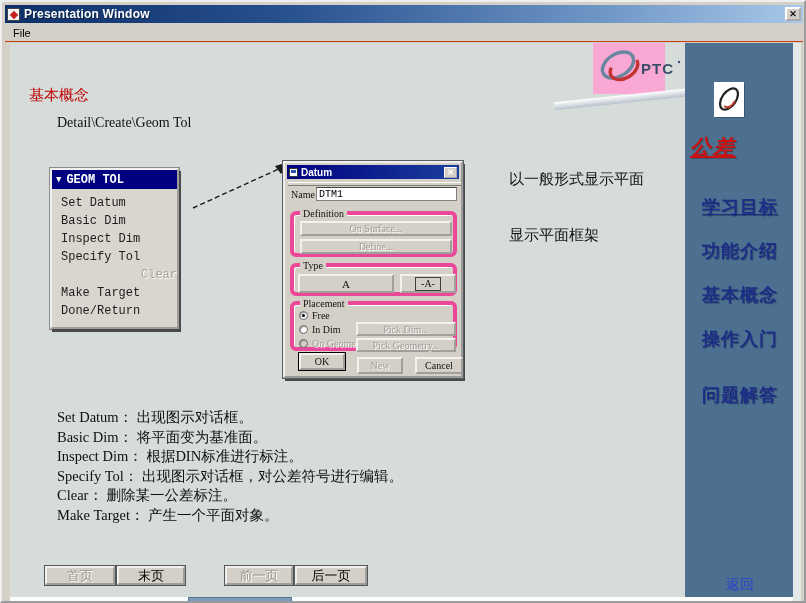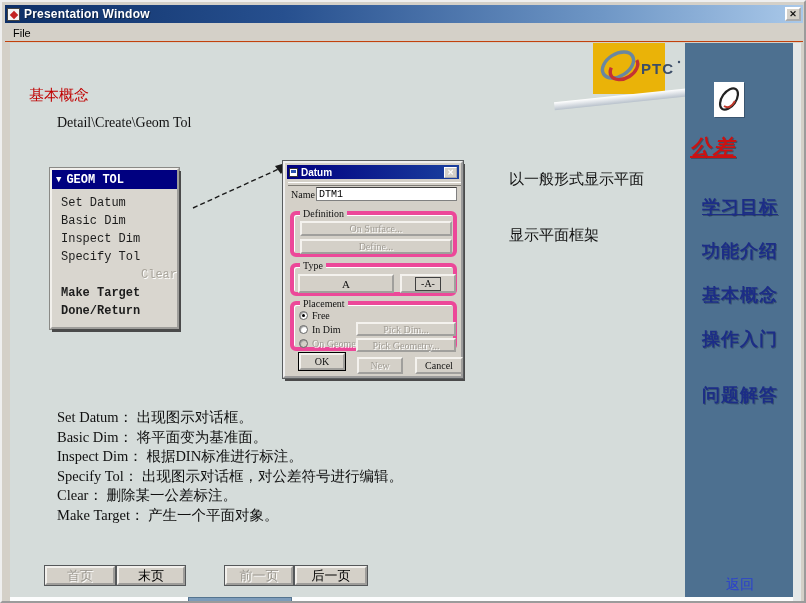--- a/index.html
+++ b/index.html
@@ -39,21 +39,21 @@
     background:#4d7090; }
   .right-strip { position:absolute; left:791px; top:41px; width:8px; height:562px;
     background:#e5e8e8; }
 
   
   .hscroll { position:absolute; left:8px; top:595px; width:783px; height:8px; background:#fcfdfd; }
   .hscroll .thumb { position:absolute; left:178px; top:0; width:104px; height:8px;
     background:#7d9cba; border:1px solid #54748f; }
 
   
-  .logo-area { position:absolute; left:583px; top:0px; width:72px; height:51px; background:#eab308; }
+  .logo-area { position:absolute; left:583px; top:0px; width:72px; height:51px; background:#f9a8d4; }
   .swoosh { position:absolute; left:544px; top:52px; width:140px; height:8px;
     background:linear-gradient(180deg,#ffffff,#b9c2cc); transform:rotate(-6deg); }
 
   
   .serif { font-family:"Liberation Serif","DejaVu Serif",serif; }
   .heading { position:absolute; left:19px; top:43px; color:#c00000; font-size:15px; }
   .path-text { position:absolute; left:47px; top:72px; font-size:14px; color:#111; }
   .caption-1 { position:absolute; left:499px; top:127px; font-size:15px; color:#101010; }
   .caption-2 { position:absolute; left:499px; top:183px; font-size:15px; color:#101010; }
 
@@ -61,21 +61,21 @@
   .popup-menu { position:absolute; left:40px; top:125px; width:129px;
     background:#d9d6cf; border:2px outset #f2f0ec;
     box-shadow:2px 3px 0 #4a4a4a, 0 0 0 1px #8a8a86; }
   .pm-header { height:19px; background:#000080; color:#fff; display:flex; align-items:center;
     padding-left:4px; font-family:"Liberation Mono",monospace; font-weight:bold; font-size:12px; }
   .pm-tri { font-size:9px; margin-right:5px; }
   .pm-body { padding:5px 0 7px 9px; }
   .pm-item { height:18px; line-height:18px; font-family:"Liberation Mono",monospace;
     font-size:12px; color:#1c1c1c; white-space:nowrap; }
   .pm-item.disabled { color:#a9a59c; text-shadow:1px 1px 0 #fff;text-align:right; }
-  .pm-item.bold { font-weight:bold; }
+  .pm-item.bold { font-weight:normal; }
 
   
   .arrow-overlay { position:absolute; left:175px; top:111px; width:112px; height:60px; }
 
   
   .dialog { position:absolute; left:273px; top:118px; width:180px; height:217px;
     background:#d4d0c8; border:2px outset #efefef;
     box-shadow:0 0 0 1px #5a5d5f, 2px 3px 0 #4a4a4a;
     font-family:"Liberation Serif","DejaVu Serif",serif; }
   .dlg-title { position:absolute; left:2px; top:2px; right:2px; height:14px;

